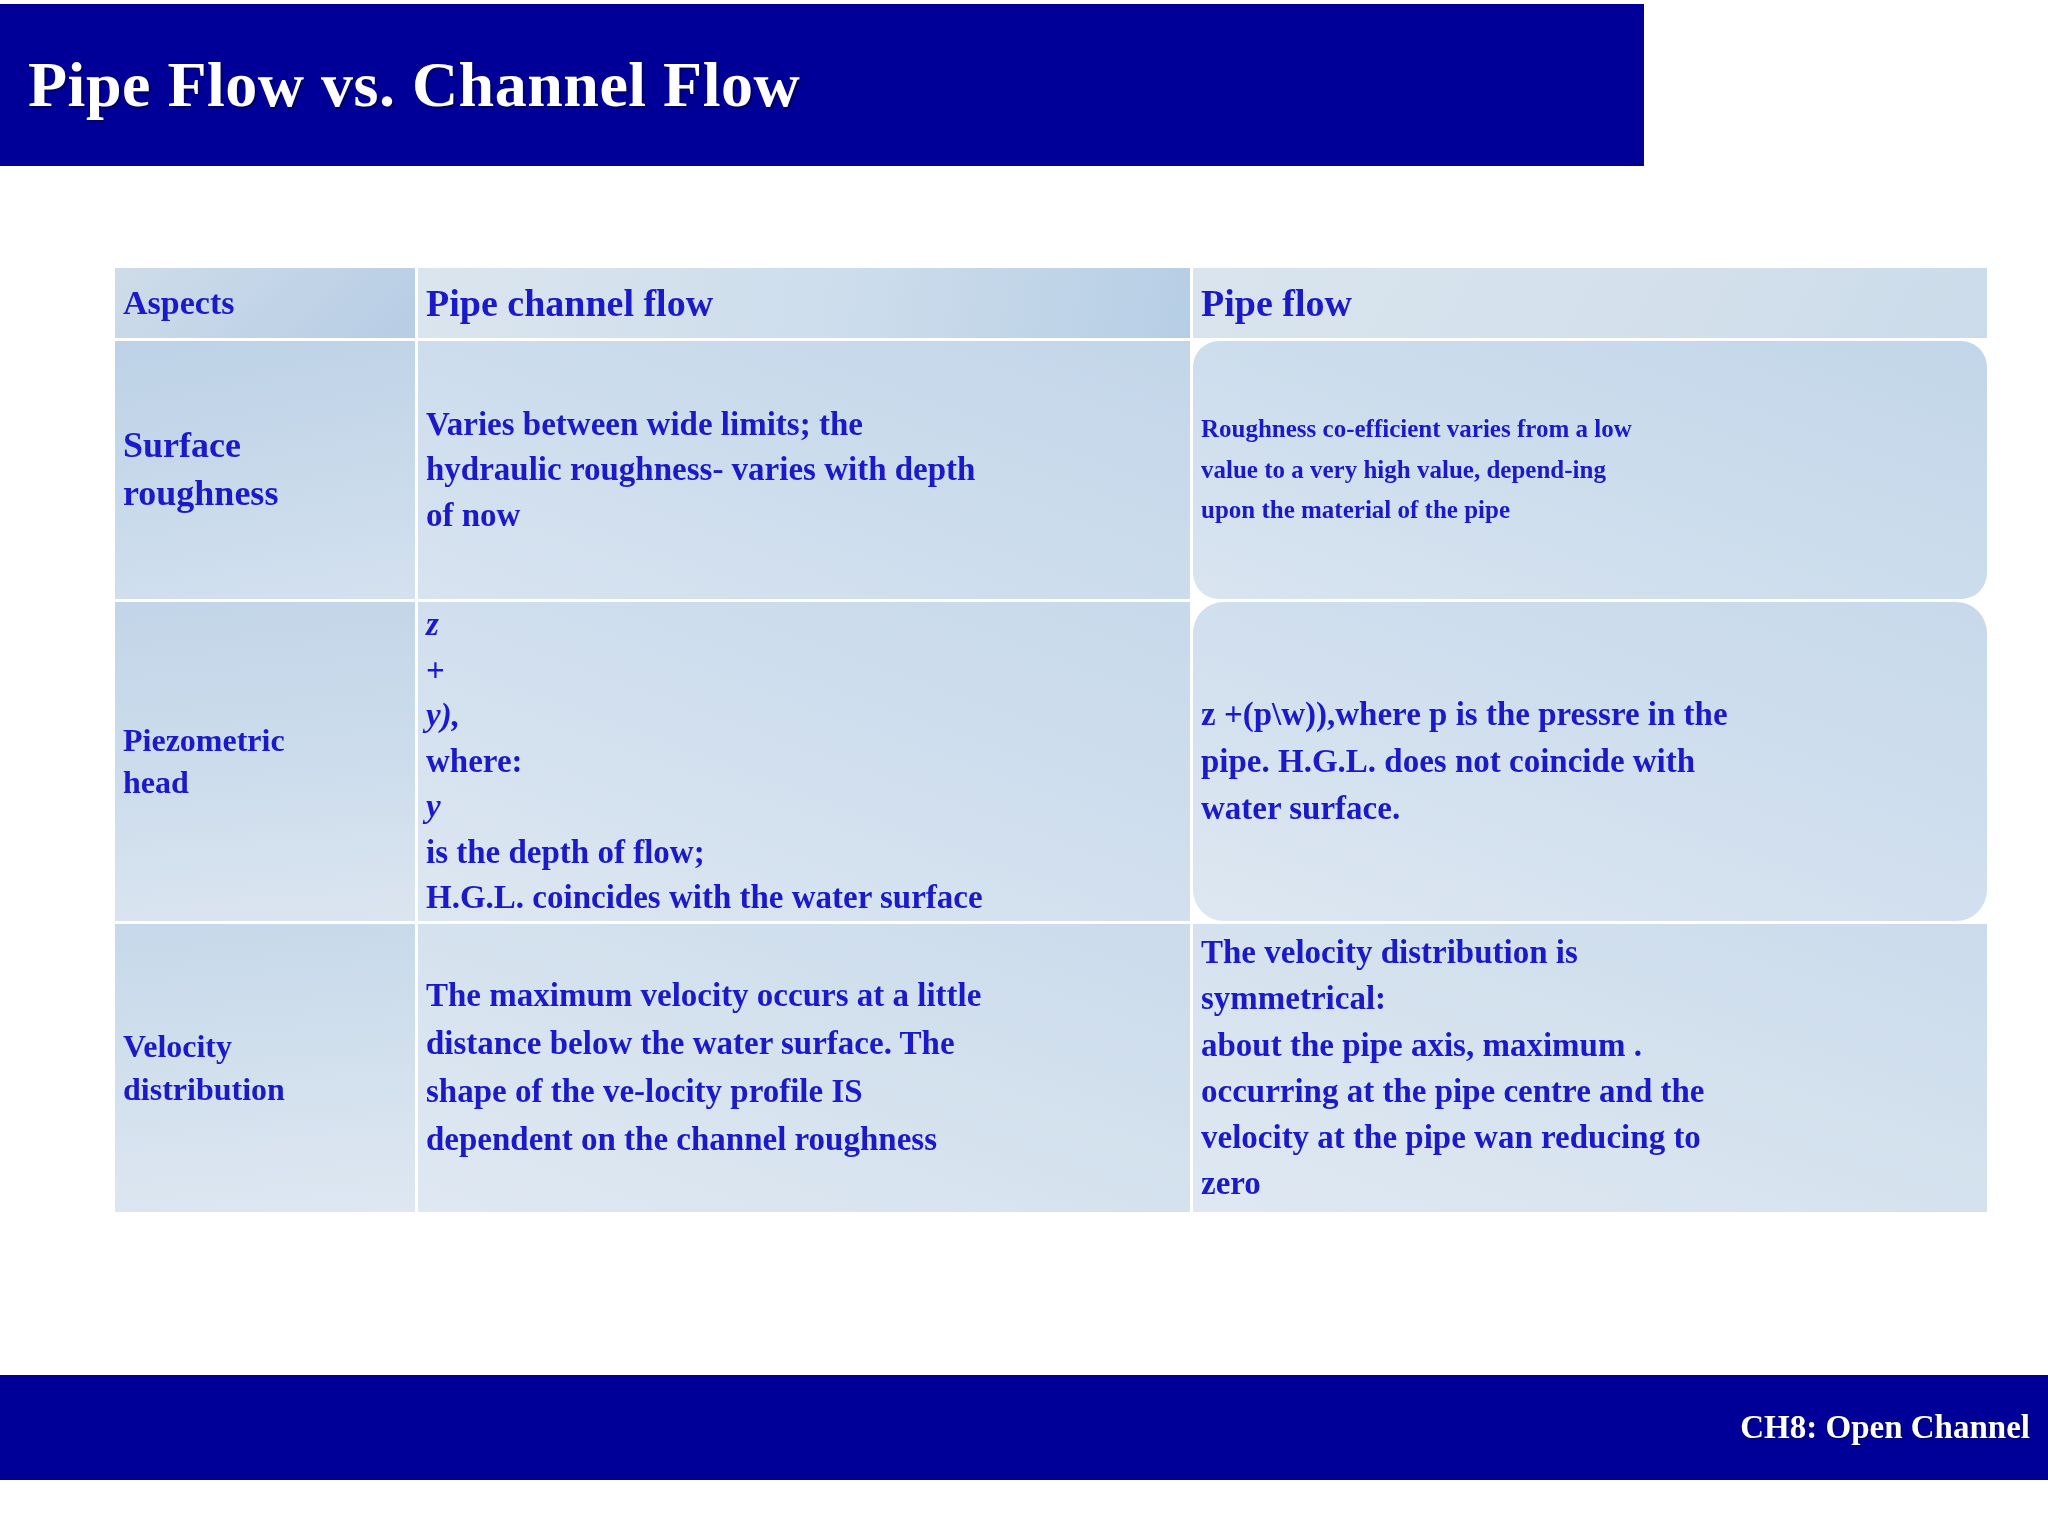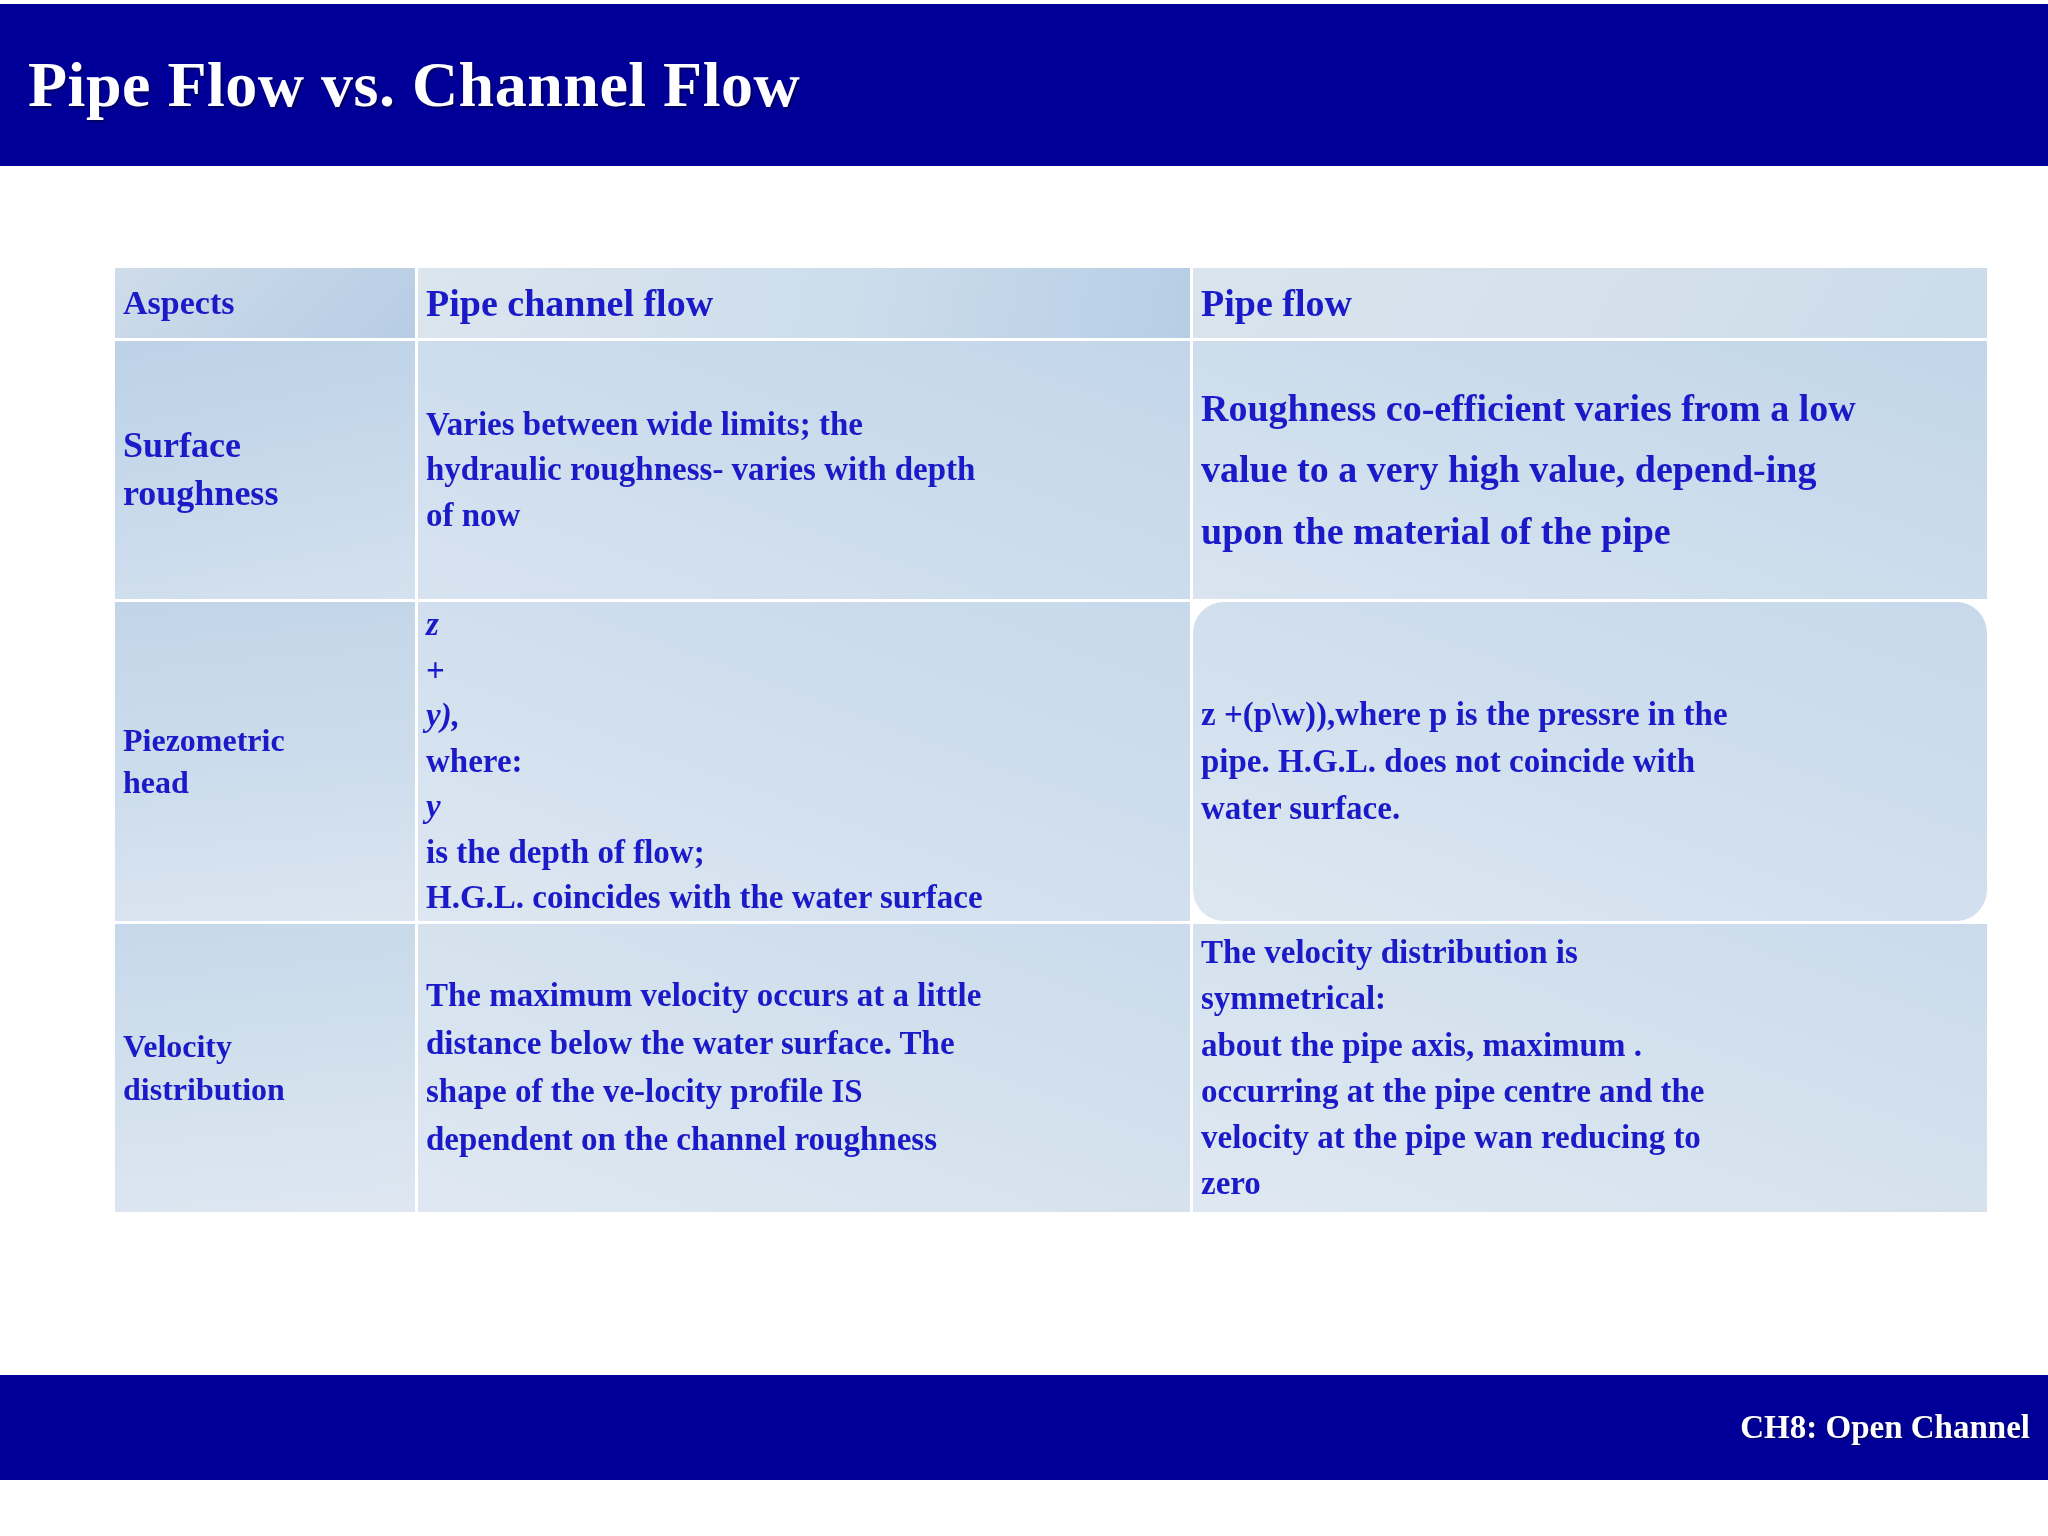--- a/index.html
+++ b/index.html
@@ -13,21 +13,21 @@
     font-family: "Liberation Serif", "DejaVu Serif", serif;
     overflow: hidden;
     position: relative;
   }
 
   
   .title-banner {
     position: absolute;
     left: 0;
     top: 4px;
-    width: 2048px;
+    width: 1644px;
     height: 162px;
     background: #000099;
     display: flex;
     align-items: center;
   }
   .title-text {
     color: #ffffff;
     font-size: 64px;
     font-weight: bold;
     letter-spacing: 0.5px;
@@ -87,23 +87,24 @@
     background: linear-gradient(170deg, #bdd2e7 0%, #c6d8ea 45%, #d4e1ef 100%);
   }
   .r1-b {
     height: 258px;
     font-size: 33px;
     line-height: 1.38;
     background: linear-gradient(200deg, #c3d6e9 0%, #cadbec 40%, #d8e3f0 100%);
   }
   .r1-c {
     height: 258px;
-    font-size: 38px;
+    font-size: 25px;
     line-height: 1.62;
     background: linear-gradient(200deg, #c2d6e9 0%, #cbdcec 45%, #d9e4f0 100%);
+    border-radius: 26px;
   }
 
   
   .r2-a {
     height: 185px;
     font-size: 32px;
     line-height: 1.33;
     background: linear-gradient(175deg, #c2d5e8 0%, #ccdcec 50%, #dbe5f0 100%);
   }
   .r2-b {

